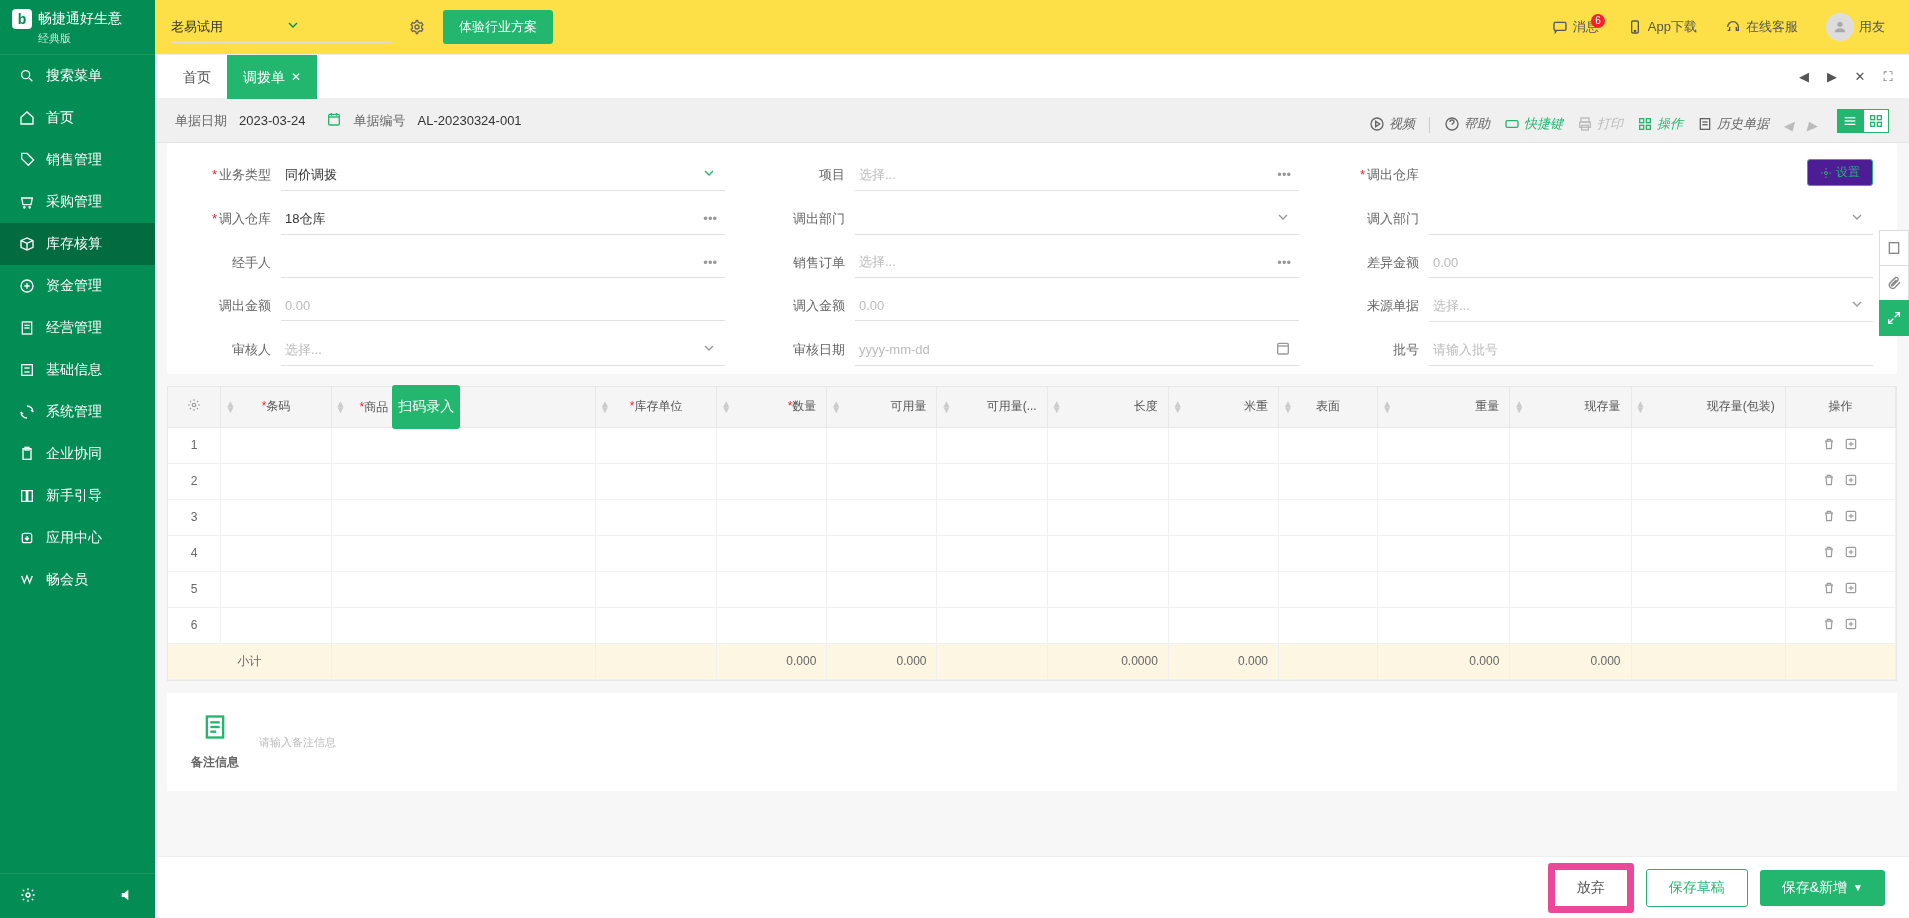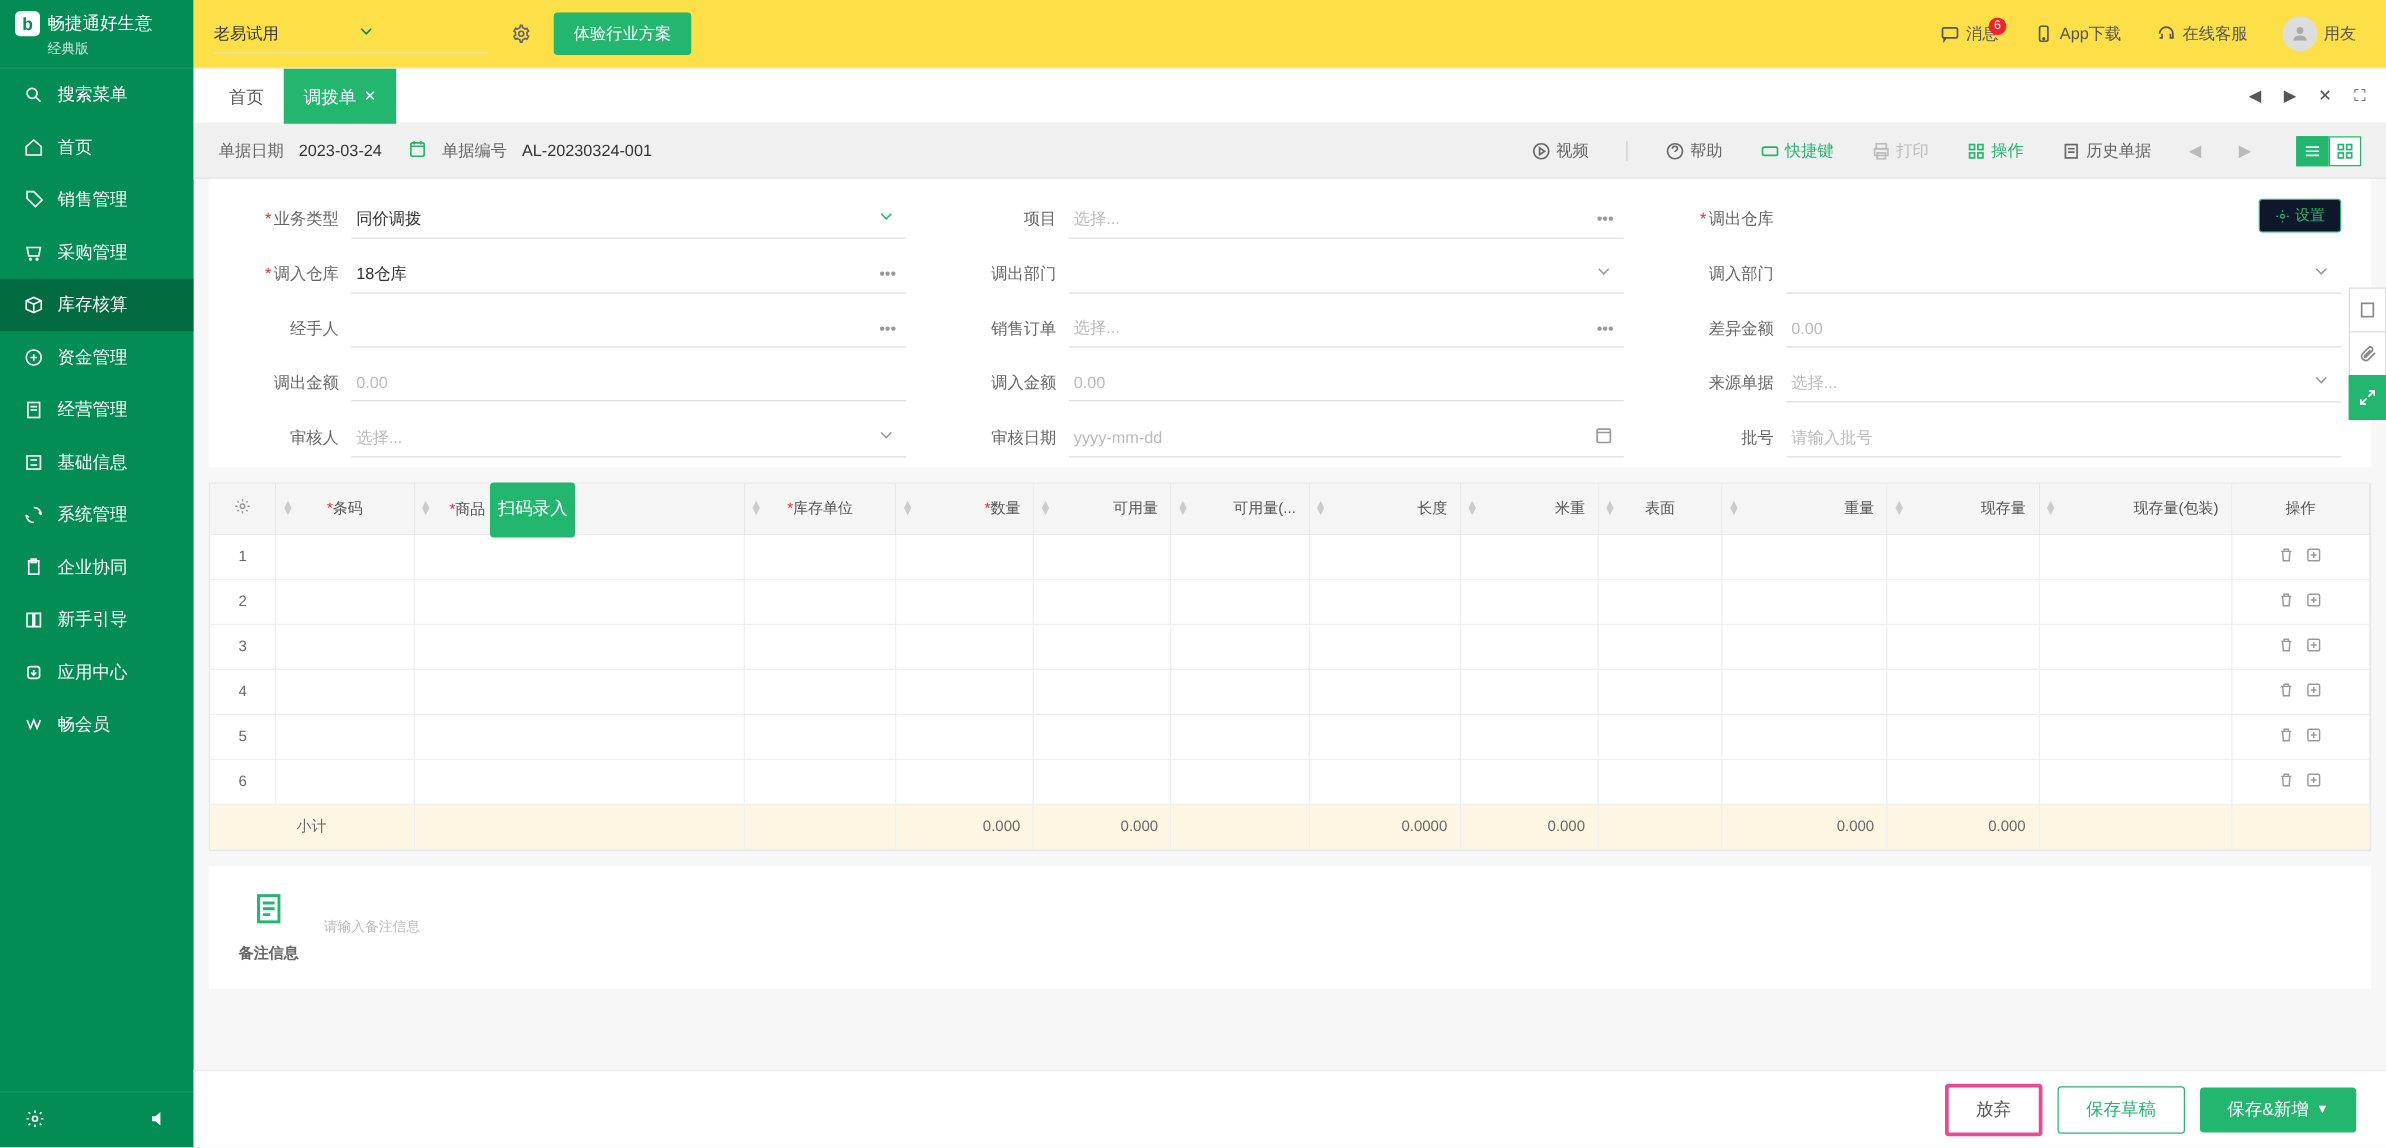--- a/index.html
+++ b/index.html
@@ -30,59 +30,59 @@
 .tabbar { height: 44px; background: #fff; display: flex; align-items: center; padding: 0 12px; border-bottom: 1px solid #eee; position: relative; }
 .tab { padding: 0 16px; height: 44px; line-height: 44px; cursor: pointer; font-size: 14px; color: #555; }
 .tab.active { background: #22b66e; color: #fff; display: flex; align-items: center; gap: 6px; }
 .tab-close { font-size: 12px; }
 .tab-ctrls { position: absolute; right: 8px; display: flex; gap: 2px; }
 .tab-ctrl { width: 26px; height: 26px; display: inline-flex; align-items: center; justify-content: center; color: #555; cursor: pointer; }
 .bill-header { height: 44px; background: #f0f0f0; display: flex; align-items: center; padding: 0 20px; gap: 12px; border-bottom: 1px solid #e4e4e4; }
 .bill-label { color: #666; }
 .bill-value { margin-right: 8px; }
 .cal-icon { color: #22b66e; }
-.bill-header-right { margin-left: auto; display: flex; align-items: center; gap: 30px; color: #666; }
+.bill-header-right { margin-left: auto; display: flex; align-items: flex-end; gap: 14px; color: #666; font-style: italic; }
 .bh-btn { display: flex; align-items: center; gap: 4px; cursor: pointer; }
 .bh-btn.disabled { color: #bbb; }
 .bh-divider { width: 1px; height: 16px; background: #ccc; }
 .view-toggle { display: flex; margin-left: 6px; }
 .view-btn { width: 26px; height: 24px; border: 1px solid #22b66e; display: inline-flex; align-items: center; justify-content: center; cursor: pointer; background: #fff; color: #22b66e; }
 .view-btn.active { background: #22b66e; color: #fff; }
 .form-area { background: #fff; margin: 0 12px; padding: 16px 24px 8px; border-radius: 2px; position: relative; }
 .form-grid { display: grid; grid-template-columns: repeat(3, 1fr); gap: 12px 40px; }
 .form-field { display: flex; align-items: center; }
 .field-label { width: 90px; text-align: right; color: #666; padding-right: 10px; font-size: 13px; }
 .field-label.req::before { content: "*"; color: #f5222d; margin-right: 2px; }
 .field-input { flex: 1; border-bottom: 1px solid #e0e0e0; padding: 6px 4px; display: flex; align-items: center; min-height: 30px; }
 .field-input .value { flex: 1; color: #333; }
 .field-input .placeholder { flex: 1; color: #bbb; }
 .field-input .suffix { color: #999; cursor: pointer; padding: 0 4px; }
 .field-input .suffix.green { color: #22b66e; }
-.settings-btn { position: absolute; right: 24px; top: 16px; border: 1px solid #22b66e; color: #22b66e; background: #0f172a; padding: 4px 12px; border-radius: 3px; cursor: pointer; display: flex; align-items: center; gap: 4px; font-size: 12px; }
+.settings-btn { position: absolute; right: 24px; top: 16px; border: 1px solid #22b66e; color: #22b66e; background: #4c1d95; padding: 4px 12px; border-radius: 3px; cursor: pointer; display: flex; align-items: center; gap: 4px; font-size: 12px; }
 .table-area { margin: 12px; background: #fff; }
 .table-wrapper { border: 1px solid #e8e8e8; }
 .tbl { width: 100%; border-collapse: collapse; table-layout: fixed; }
 .tbl th { background: #f5f5f5; height: 40px; border-bottom: 1px solid #e8e8e8; border-right: 1px solid #e8e8e8; font-weight: normal; color: #555; font-size: 12px; position: relative; padding: 0 6px; }
 .tbl th .req { color: #f5222d; }
 .tbl th .sort { position: absolute; left: 4px; top: 50%; transform: translateY(-50%); color: #ccc; font-size: 10px; line-height: 6px; }
 .tbl th.text-right { text-align: right; padding-right: 10px; }
 .tbl td { height: 36px; border-bottom: 1px solid #f0f0f0; border-right: 1px solid #f0f0f0; text-align: center; font-size: 12px; color: #666; }
 .tbl td.num { text-align: right; padding-right: 10px; }
 .tbl tr.subtotal td { background: #fdf6e3; font-weight: 500; }
 .row-ops { display: flex; gap: 8px; justify-content: center; color: #999; }
 .row-op-icon { cursor: pointer; }
 .scan-btn { background: #22b66e; color: #fff; font-size: 14px; padding: 14px 6px; border-radius: 3px; margin-left: 4px; font-family: Liberation Mono, monospace; }
 .remarks-area { margin: 0 12px; background: #fff; display: flex; align-items: center; padding: 20px 24px; gap: 20px; }
 .remarks-icon-col { display: flex; flex-direction: column; align-items: center; gap: 6px; font-weight: bold; }
 .remarks-icon { color: #22b66e; font-size: 26px; }
 .remarks-label { font-size: 12px; color: #666; }
 .remarks-input { flex: 1; border: none; outline: none; font-size: 11px; color: #333; padding: 8px 0; }
 .remarks-input::placeholder { color: #bbb; }
 .footer-bar { position: absolute; bottom: 0; left: 0; right: 0; height: 62px; background: #fff; border-top: 1px solid #eee; display: flex; align-items: center; justify-content: flex-end; padding: 0 24px; gap: 12px; }
-.btn-outline { background: #fff; border: 3px solid #ec4899; color: #555; padding: 9px 22px; border-radius: 3px; cursor: pointer; font-size: 14px; }
+.btn-outline { background: #fff; border: 7px solid #ec4899; color: #555; padding: 9px 22px; border-radius: 3px; cursor: pointer; font-size: 14px; }
 .btn-outline-green { background: #fff; border: 1px solid #22b66e; color: #22b66e; padding: 9px 22px; border-radius: 3px; cursor: pointer; font-size: 14px; }
 .btn-primary { background: #22b66e; color: #fff; border: none; padding: 9px 22px; border-radius: 3px; cursor: pointer; font-size: 14px; display: flex; align-items: center; gap: 6px; }
 .side-tabs { position: absolute; right: 0; top: 230px; display: flex; flex-direction: column; }
 .side-tab { width: 30px; height: 36px; background: #fff; border: 1px solid #ddd; display: flex; align-items: center; justify-content: center; color: #888; cursor: pointer; margin-bottom: -1px; }
 .side-tab.green { background: #22b66e; color: #fff; border-color: #22b66e; }
 svg { width: 16px; height: 16px; }
 </style>
 </head>
 <body>
 

